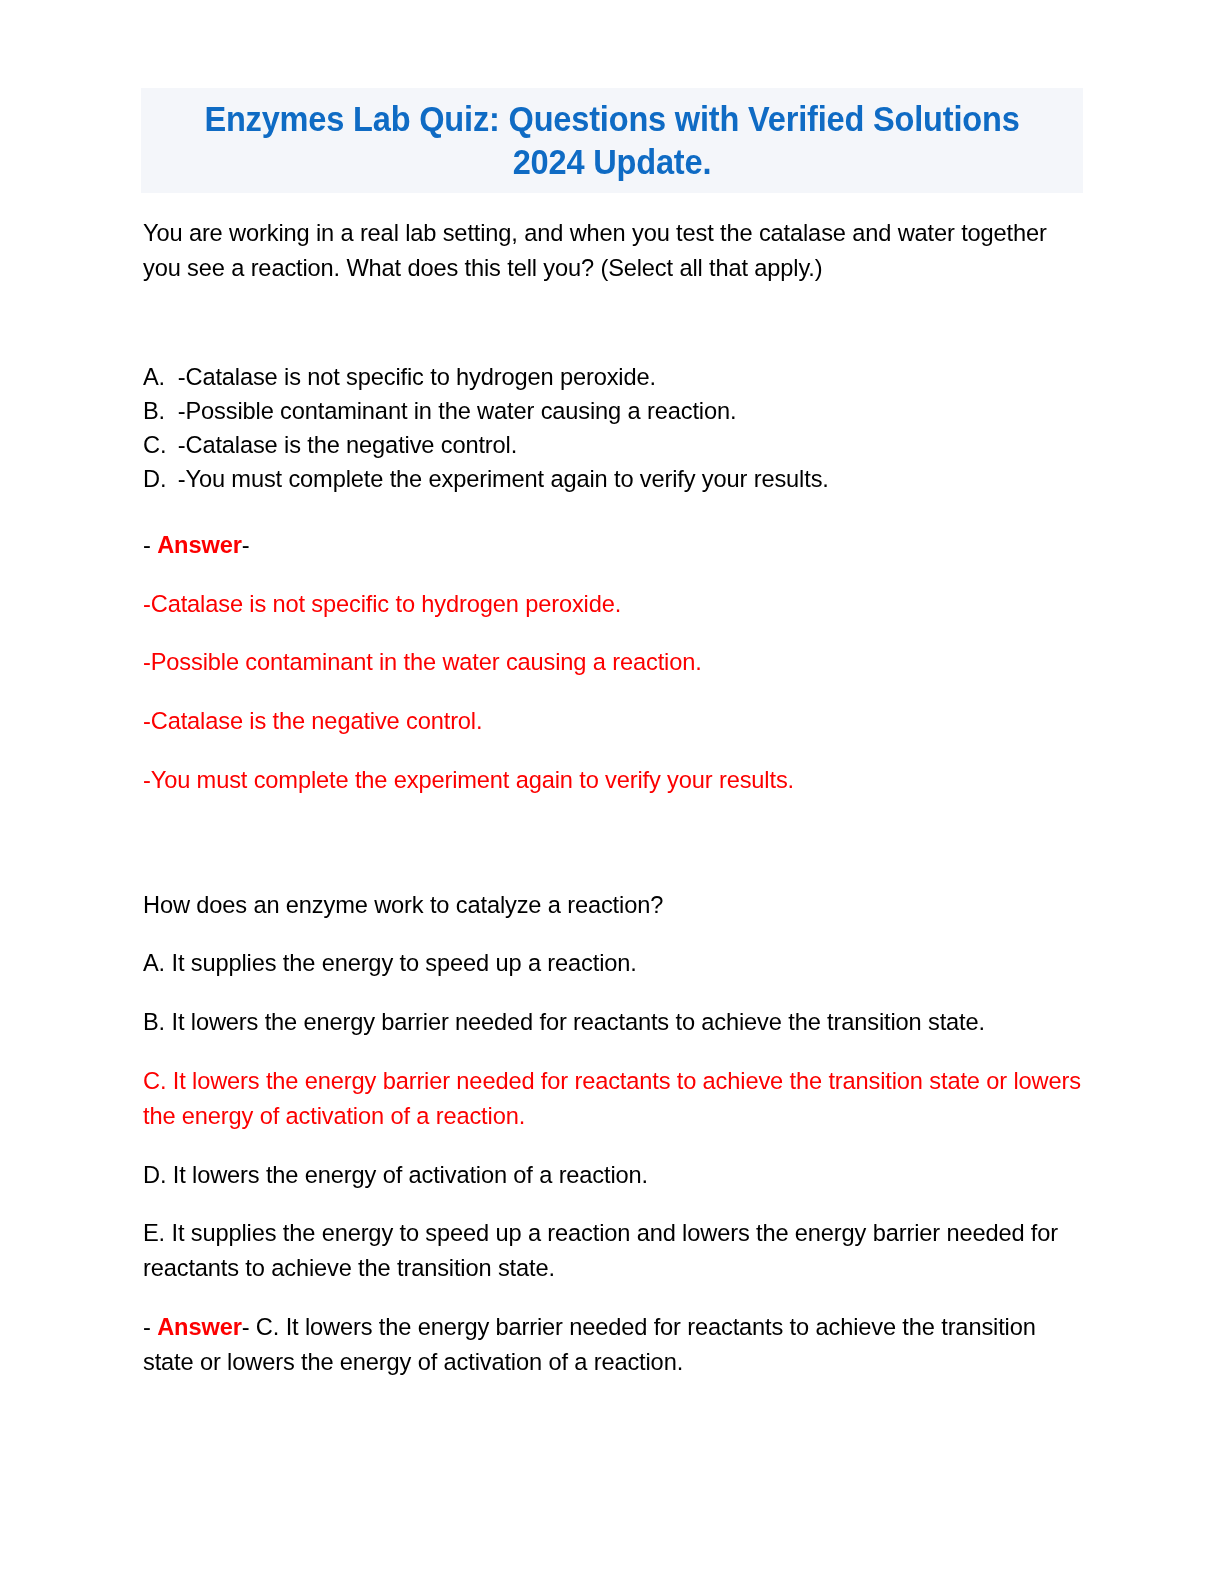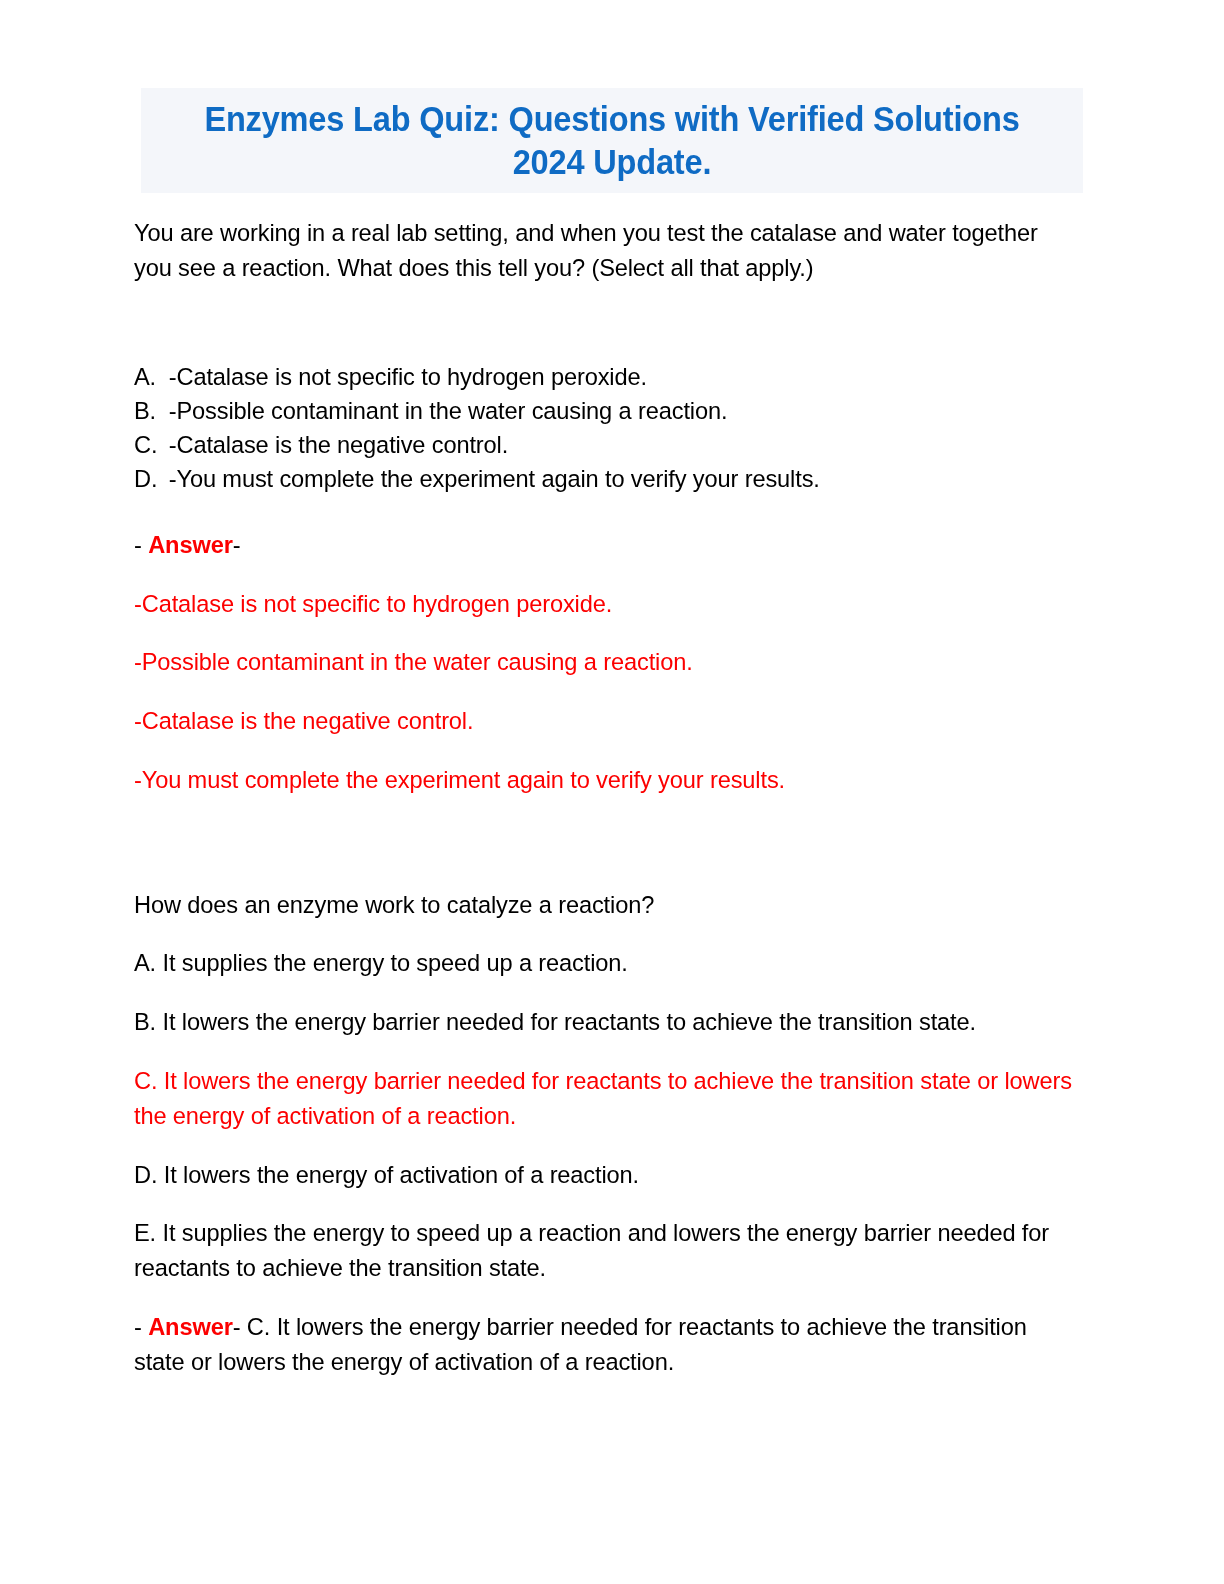--- a/index.html
+++ b/index.html
@@ -47,21 +47,21 @@
     transform: scaleX(0.93);
     transform-origin: center center;
     width: 100%;
     padding: 0 10px;
     box-sizing: border-box;
   }
 
   
   .content {
     position: absolute;
-    left: 134px;
+    left: 143px;
     top: 200px;
     width: 945px;
   }
 
   .para {
     font-size: 24.5px;
     line-height: 1.42;
     margin: 0 0 0 0;
     color: #000000;
     letter-spacing: -0.15px;

